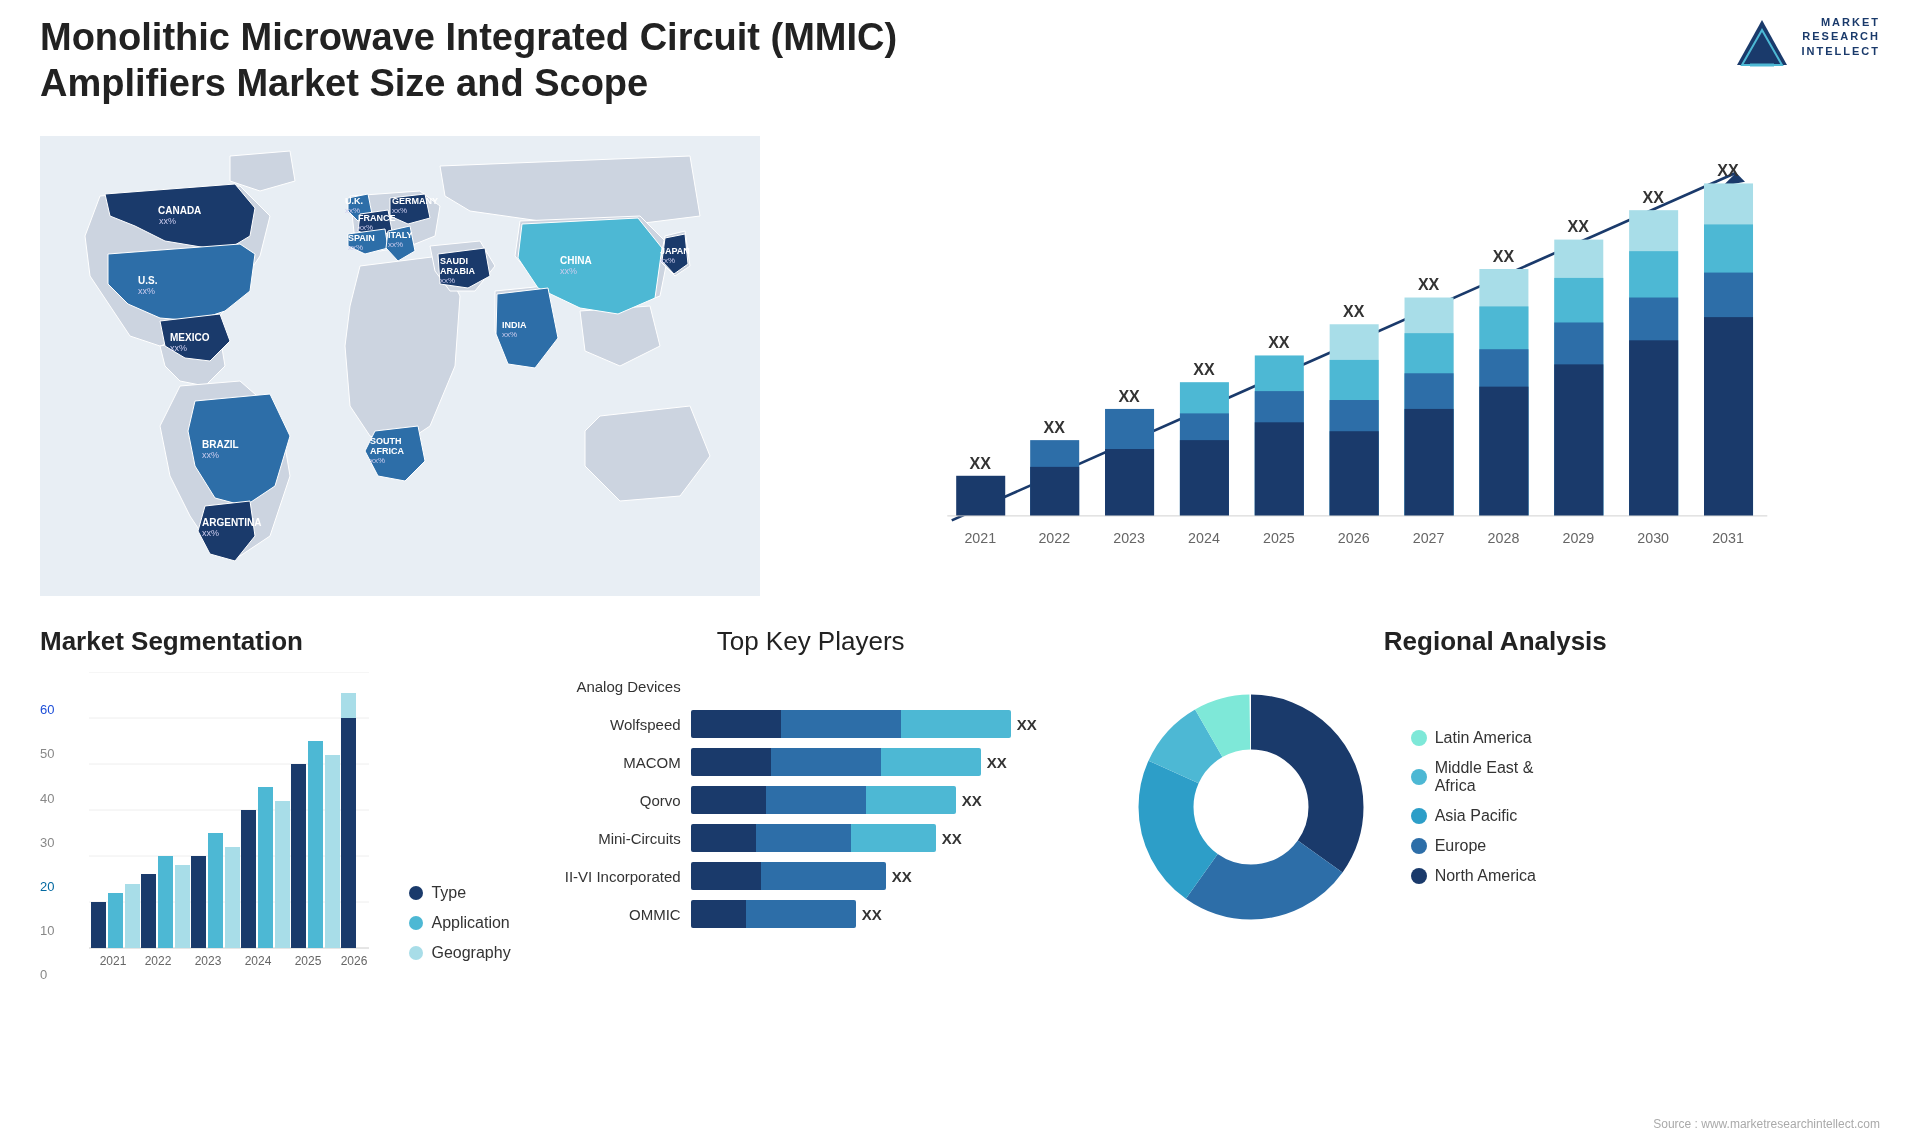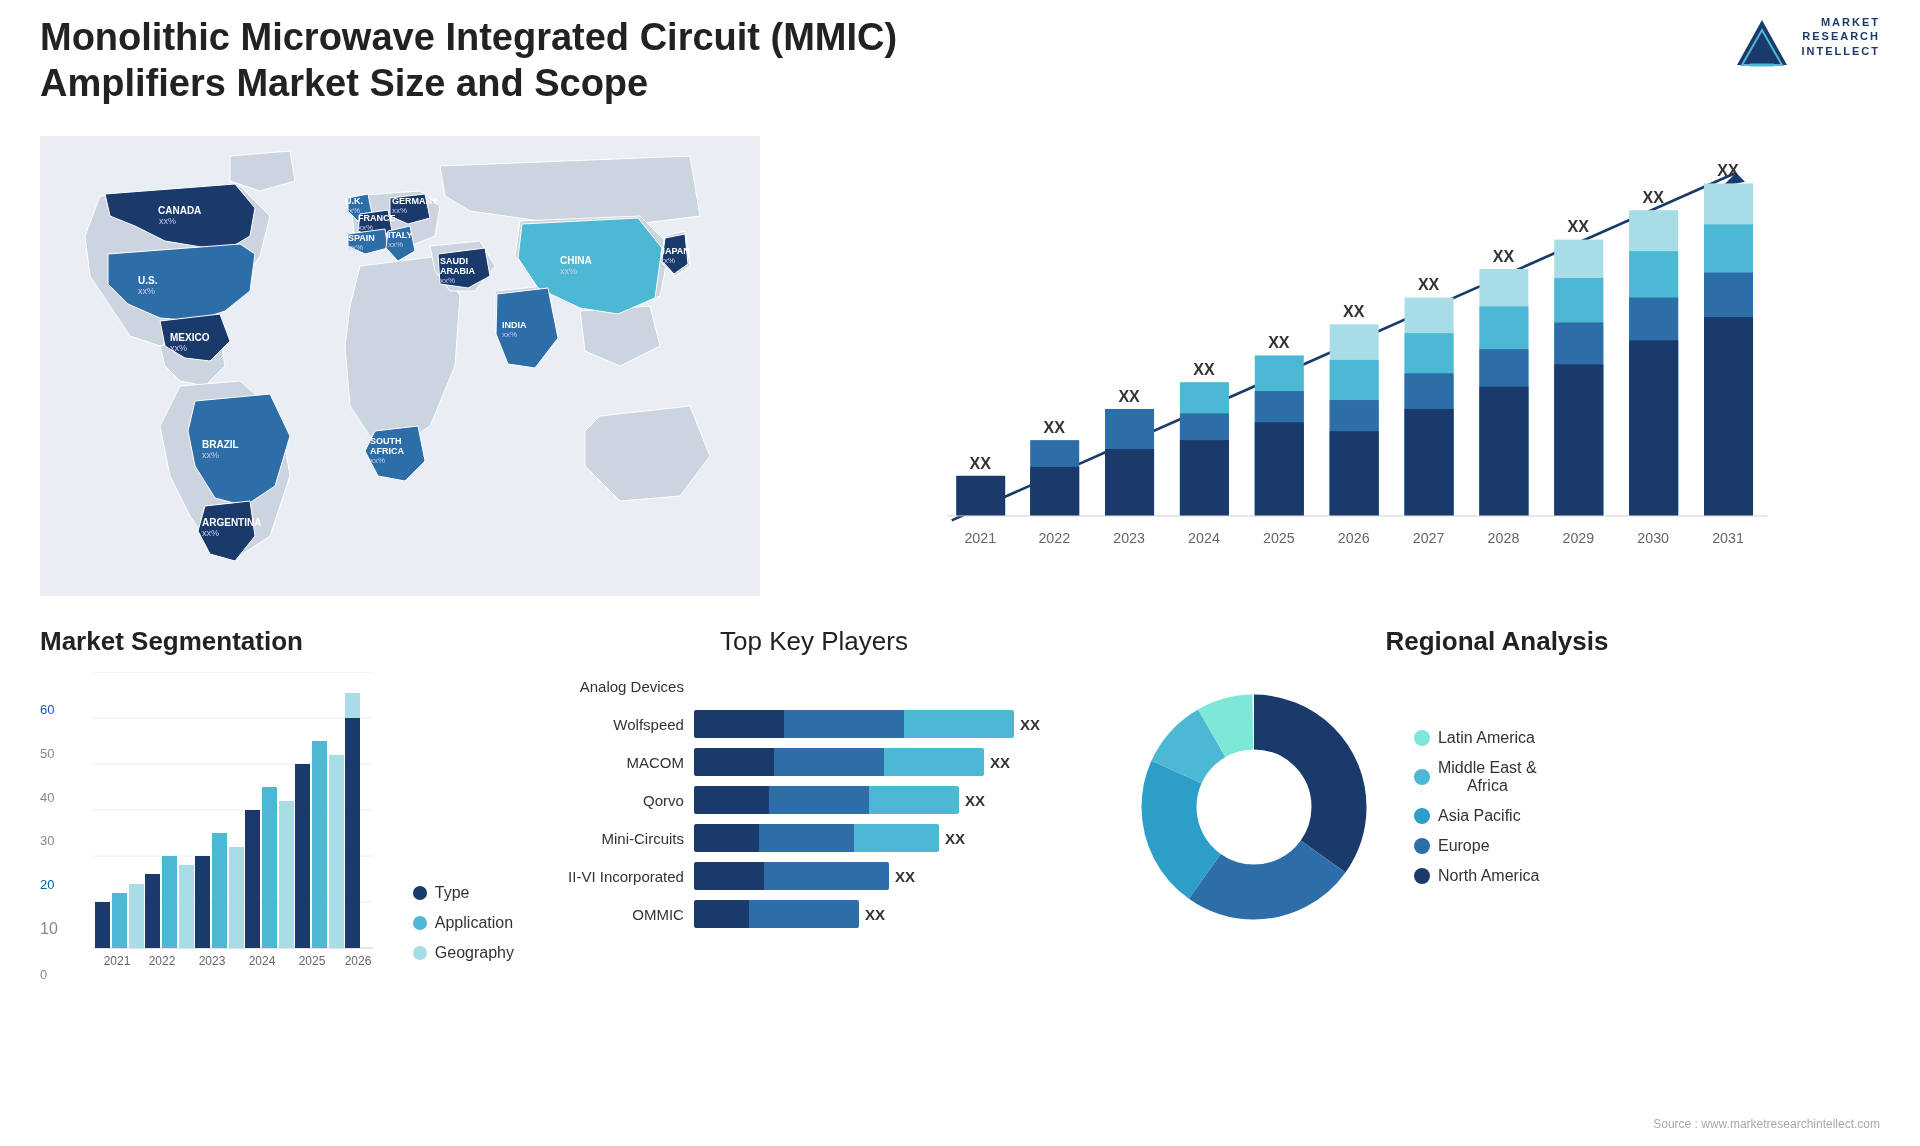--- a/index.html
+++ b/index.html
@@ -209,21 +209,20 @@
     }
     .reg-dot {
       width: 16px;
       height: 16px;
       border-radius: 50%;
       flex-shrink: 0;
     }
     .reg-label {
       font-size: 16px;
       color: #333;
-      text-align: center;
     }
 
     
     .country-label {
       font-size: 10px;
       fill: #fff;
       font-weight: 600;
     }
     .country-label-pct {
       font-size: 9px;
@@ -461,21 +460,21 @@
     <div class="seg-container">
       <div class="section-title">Market Segmentation</div>
       <div class="seg-chart-area">
 
         <div class="seg-y-labels">
           <span style="font-size:13px;color:#1d4ed8;">60</span>
           <span style="font-size:13px;color:#888;">50</span>
           <span style="font-size:13px;color:#888;">40</span>
           <span style="font-size:13px;color:#888;">30</span>
           <span style="font-size:13px;color:#0369a1;">20</span>
-          <span style="font-size:16px;color:#888;">10</span>
+          <span style="font-size:13px;color:#888;">10</span>
           <span style="font-size:13px;color:#888;">0</span>
         </div>
         <div style="display:flex;flex-direction:column;align-items:flex-start;">
 
           <svg width="280" height="310">
 
             <line x1="0" y1="0" x2="280" y2="0" stroke="#eee" stroke-width="1"></line>
             <line x1="0" y1="46" x2="280" y2="46" stroke="#eee" stroke-width="1"></line>
             <line x1="0" y1="92" x2="280" y2="92" stroke="#eee" stroke-width="1"></line>
             <line x1="0" y1="138" x2="280" y2="138" stroke="#eee" stroke-width="1"></line>

